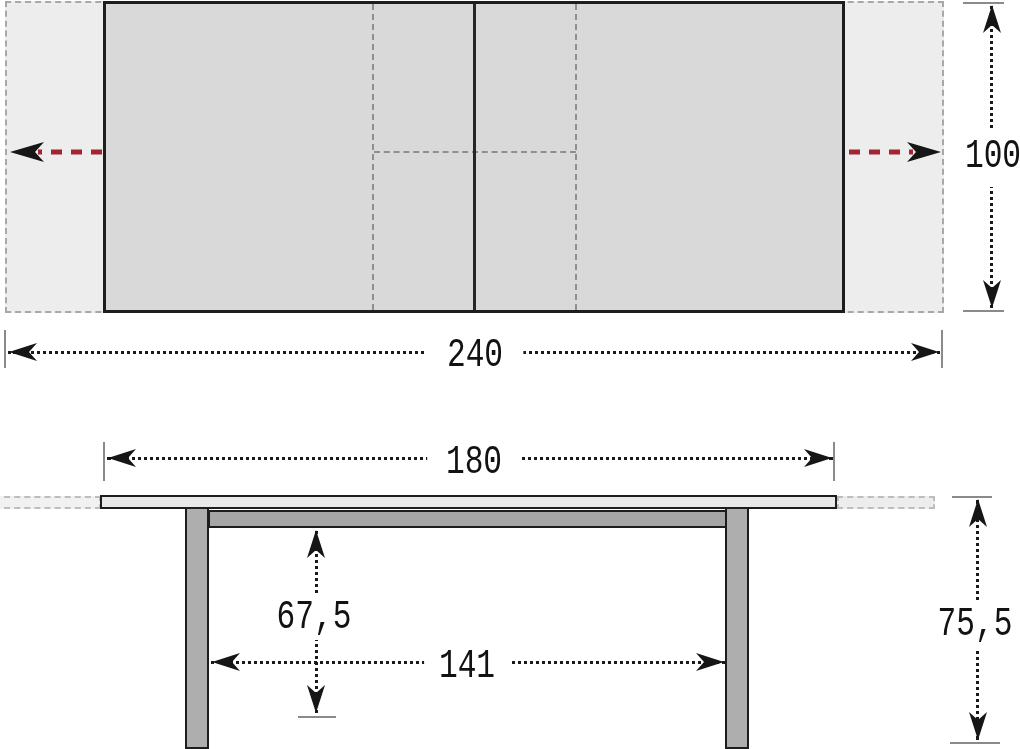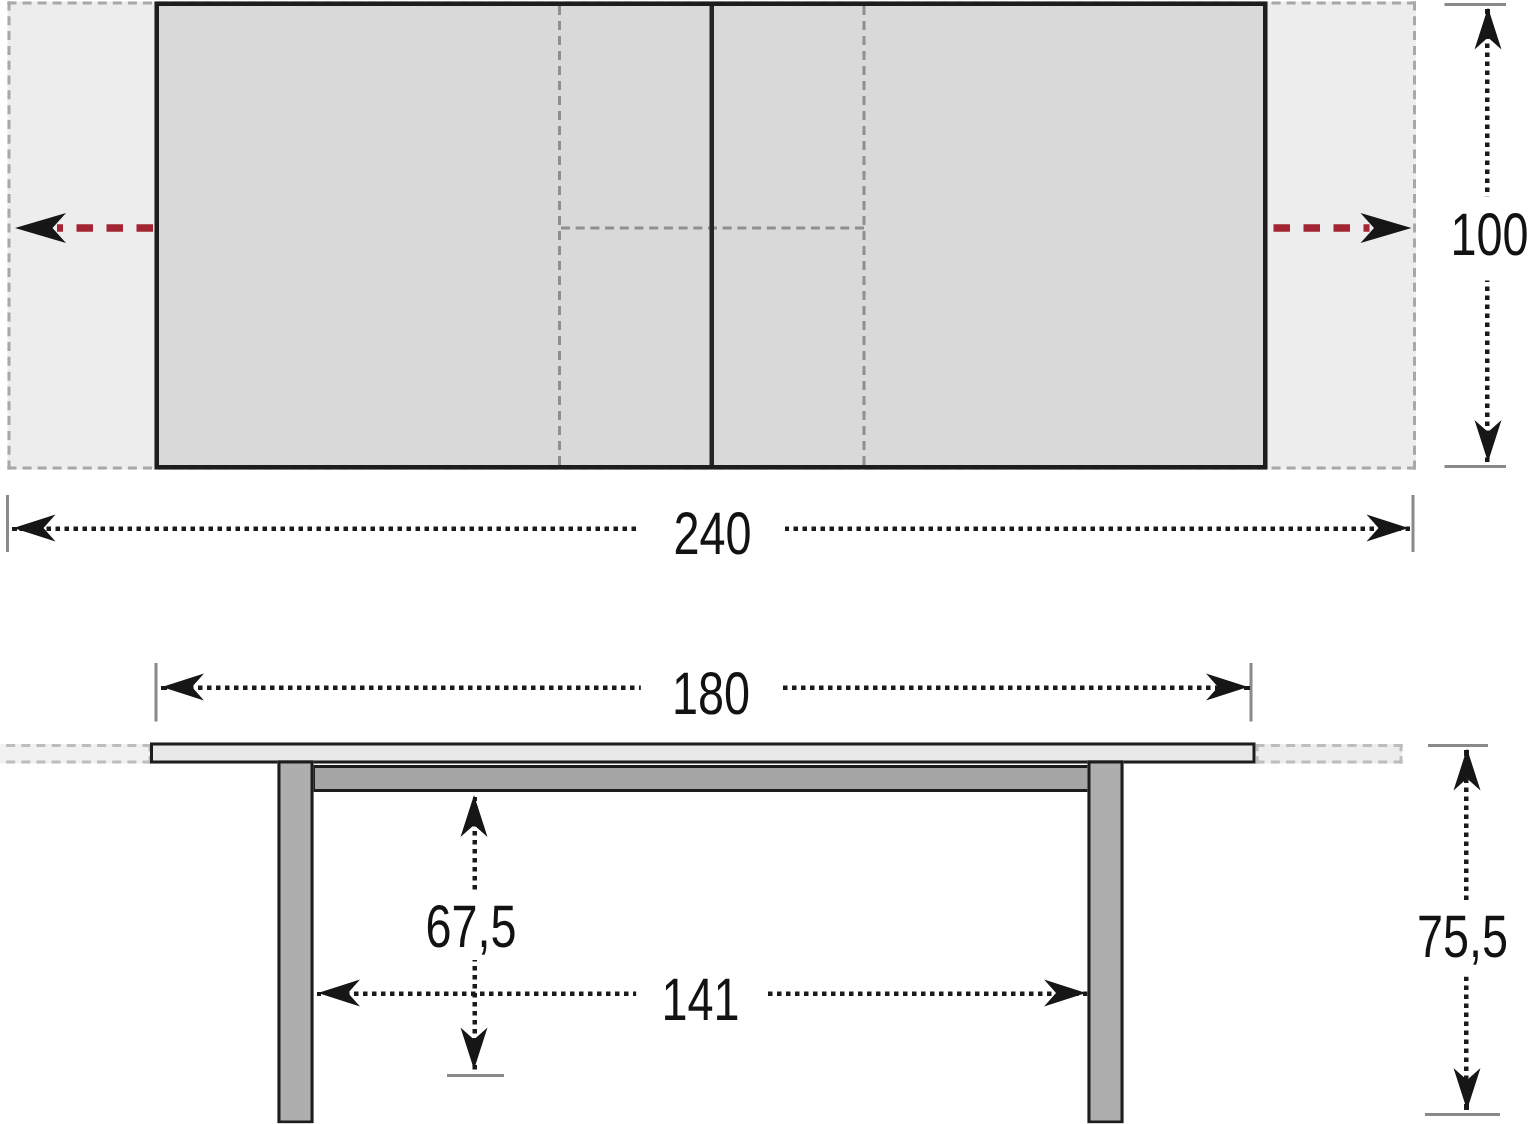--- a/index.html
+++ b/index.html
@@ -1,18 +1,18 @@
 <!DOCTYPE html>
 <html><head>
 <meta charset="utf-8">
 <style>
   html,body{margin:0;padding:0;background:#fff;}
   #canvas{
     position:relative;width:1020px;height:749px;overflow:hidden;background:#fff;
-    font-family:Liberation Sans, sans-serif;
+    font-family:Liberation Mono, monospace;
   }
   .abs{position:absolute;box-sizing:border-box;}
   
   .ext-zone{border:2px dashed #a8a8a8;background:#ededed;}
   .tabletop{border:3px solid #1d1d1d;background:#d9d9d9;}
   .split{background:#262626;}
   .fold-v{border-left:2px dashed #8f8f8f;}
   .fold-h{border-top:2px dashed #8f8f8f;}
   
   .side-top{border:2px solid #1d1d1d;background:#e8e8e8;}

